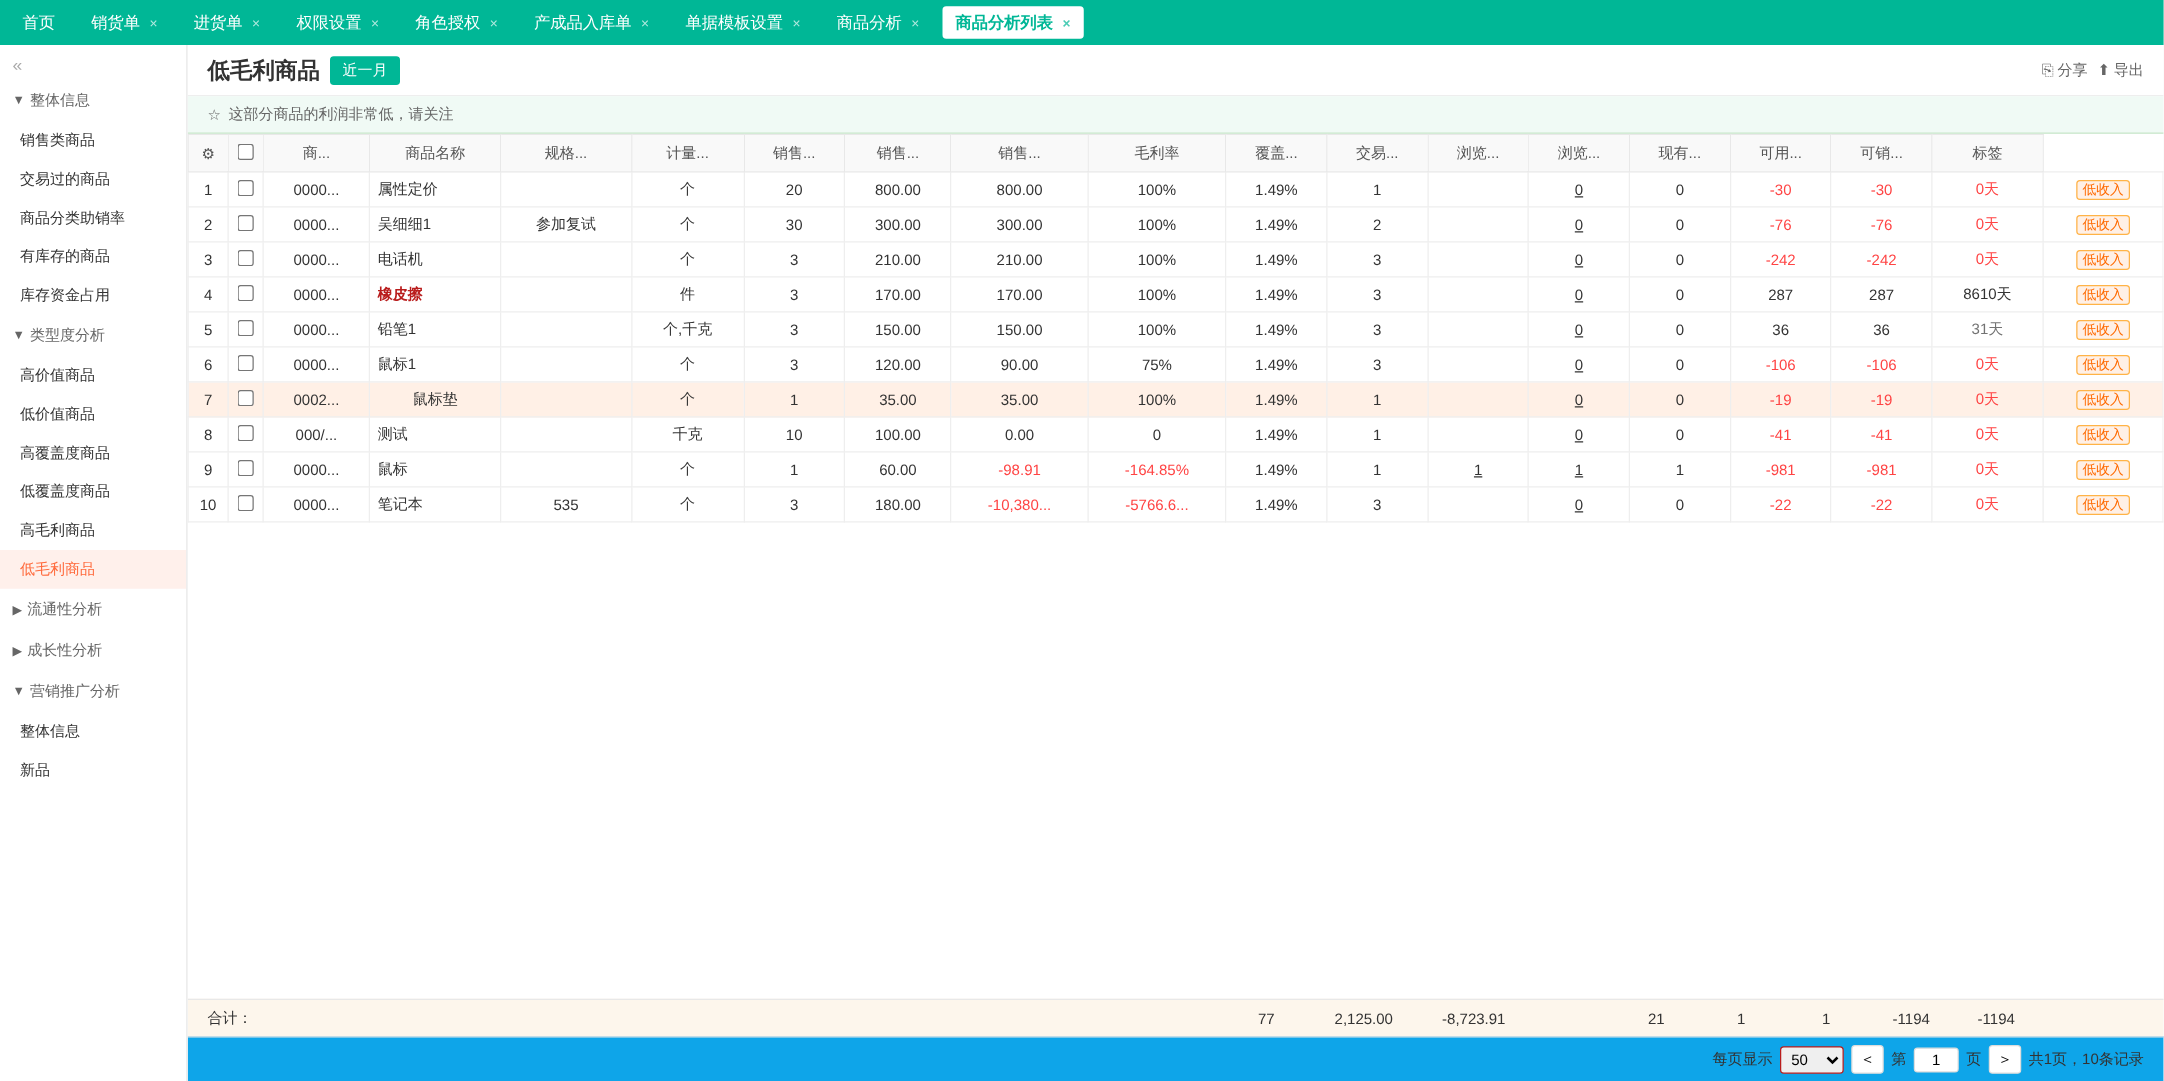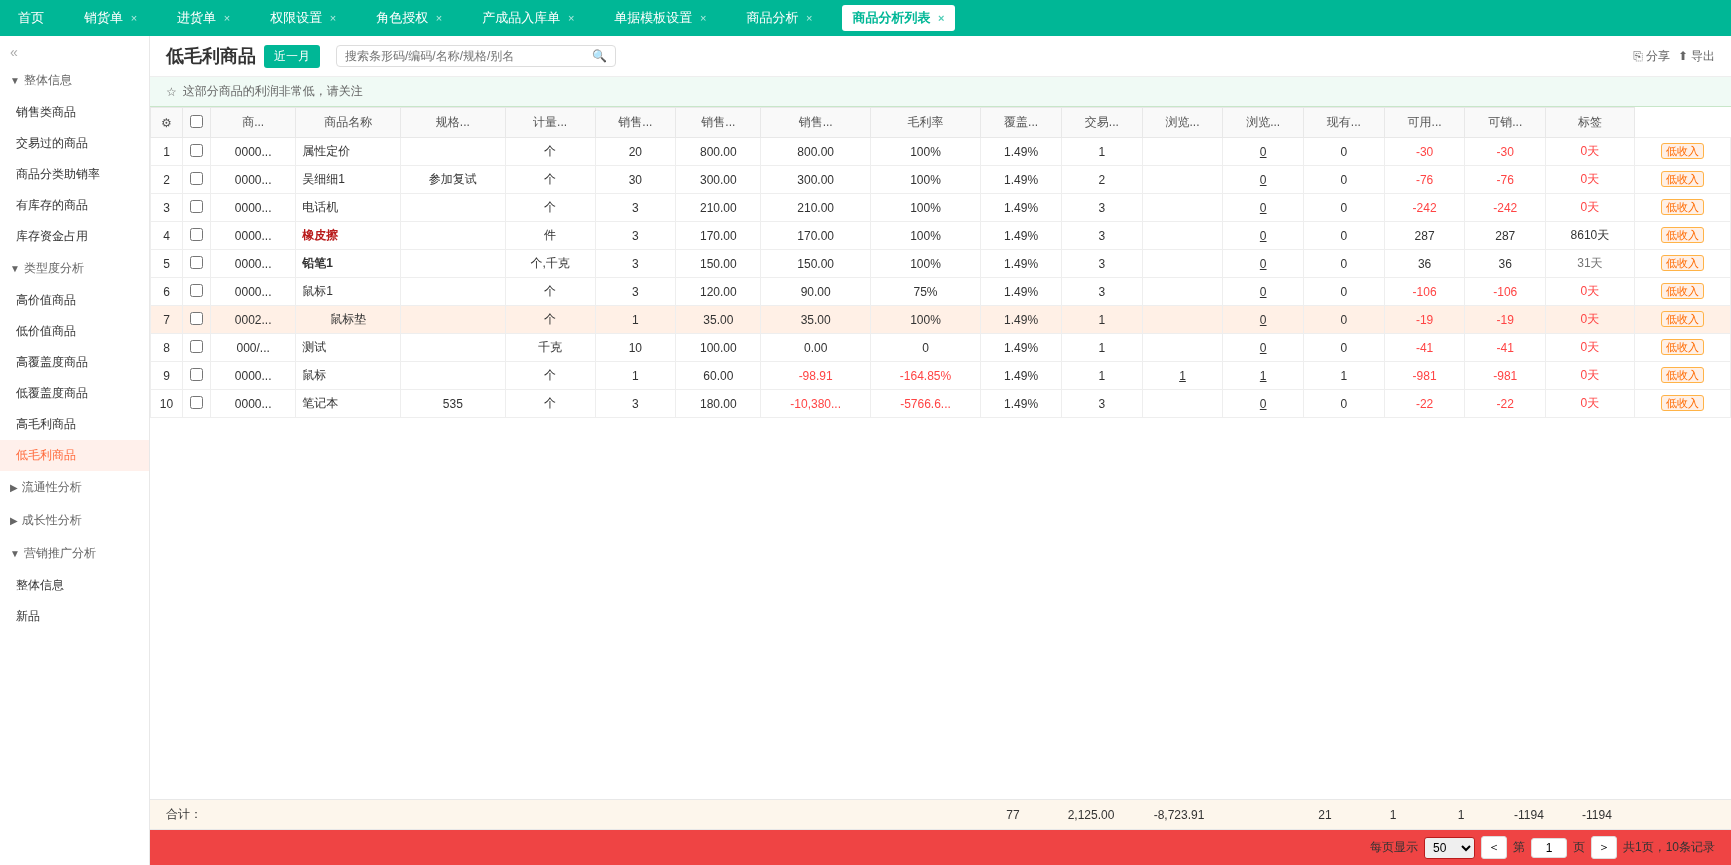--- a/index.html
+++ b/index.html
@@ -5,21 +5,21 @@
     * { margin: 0; padding: 0; box-sizing: border-box; }
     body { font-family: "Microsoft YaHei", Arial, sans-serif; font-size: 12px; background: #f5f5f5; color: #333; overflow: hidden; }
 
     
     .top-nav {
       background: #00b796;
       height: 36px;
       display: flex;
       align-items: center;
       padding: 15px 8px;
-      gap: 20px;
+      gap: 9px;
     }
     .nav-item {
       color: #fff;
       padding: 4px 10px;
       cursor: pointer;
       font-size: 13px;
       border-radius: 3px;
       white-space: nowrap;
     }
     .nav-item.active { background: #fff; color: #00b796; font-weight: bold; }
@@ -174,21 +174,21 @@
       background: #fdf6ec;
       padding: 6px 16px;
       display: flex;
       align-items: center;
       gap: 8px;
       font-size: 12px;
     }
 
     
     .pagination-bar {
-      background: #ef4444;
+      background: #0ea5e9;
       border-top: 1px solid #e8e8e8;
       padding: 6px 16px;
       display: flex;
       align-items: center;
       justify-content: flex-end;
       gap: 6px;
       font-size: 12px;
       color: #333;
     }
     .page-size-select {
@@ -273,24 +273,20 @@
     </div>
     <div class="sidebar-item">整体信息</div>
     <div class="sidebar-item">新品</div>
   </aside>
 
   <main class="main-content">
 
     <div class="page-header">
       <span class="page-title">低毛利商品</span>
       <button class="filter-btn">近一月</button>
-      <div class="search-box">
-        <input type="text" placeholder="搜索条形码/编码/名称/规格/别名" style="">
-        <span style="color:#aaa;cursor:pointer;">🔍</span>
-      </div>
       <div class="header-actions">
         <div class="action-btn">
           <span>⎘</span>
           <span>分享</span>
         </div>
         <div class="action-btn">
           <span>⬆</span>
           <span>导出</span>
         </div>
       </div>
@@ -407,21 +403,21 @@
       <td>0</td>
       <td style="color:#333">287</td>
       <td style="color:#333">287</td>
       <td style="color:#333">8610天</td>
       <td><span class="tag-red">低收入</span></td>
     </tr>
             <tr>
       <td class="row-num">5</td>
       <td><input type="checkbox" style=""></td>
       <td>0000...</td>
-      <td class="left" style="color:#333;font-weight:bold;">铅笔1</td>
+      <td class="left" style="color:#333;">铅笔1</td>
       <td></td>
       <td>个,千克</td>
       <td>3</td>
       <td>150.00</td>
       <td style="color:#333">150.00</td>
       <td style="color:#333">100%</td>
       <td>1.49%</td>
       <td>3</td>
       <td></td>
       <td><span class="underline">0</span></td>

